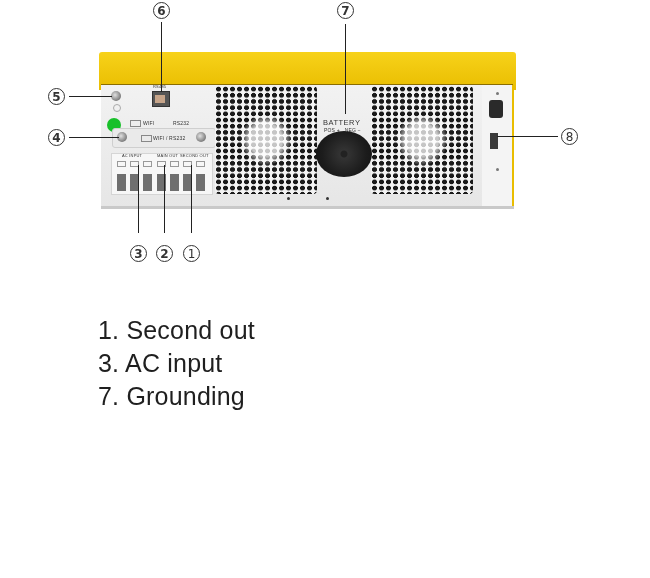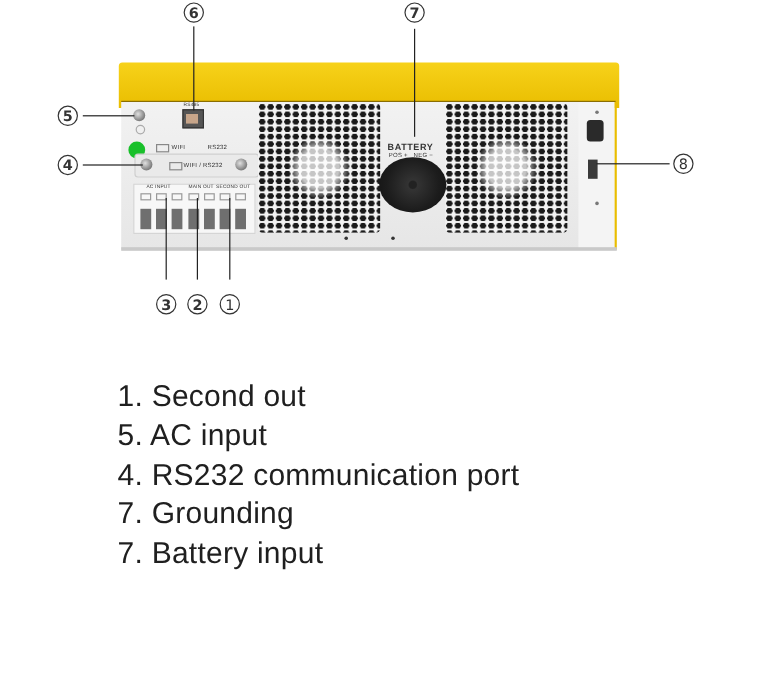--- a/index.html
+++ b/index.html
@@ -18,21 +18,21 @@
     .panel { left: 101px; top: 85px; width: 411px; height: 123px; background: linear-gradient(#f2f2f2, #e6e6e6); border-right: 2px solid #e9bd00; }
     .right-block { left: 482px; top: 85px; width: 30px; height: 123px; background: #f4f4f4; }
     .shadow { left: 101px; top: 206px; width: 413px; height: 3px; background: #c9c9c9; }
     .fan { position: absolute; background-color: #f3f3f3;
       background-image: radial-gradient(circle, #1a1a1a 2.4px, transparent 2.7px);
       background-size: 7px 6.2px; border-radius: 4px; }
     .fan-hub { position: absolute; border-radius: 50%; background: radial-gradient(circle, rgba(255,255,255,0.75) 45%, rgba(255,255,255,0) 72%); }
     .grommet { left: 316px; top: 131px; width: 56px; height: 46px; border-radius: 50%;
       background: radial-gradient(circle at 50% 50%, #222 0 3px, #333 4px, #1c1c1c 60%, #111 100%); }
     .tiny { font-size: 5px; color: #333; letter-spacing: 0.2px; white-space: nowrap; }
-    .battery-label { font-size: 7.5px; font-weight: bold; color: #333; letter-spacing: 0.5px; }
+    .battery-label { font-size: 7.5px; font-weight: normal; color: #333; letter-spacing: 0.5px; }
     .rj45 { left: 152px; top: 91px; width: 16px; height: 14px; background: #555; border: 1px solid #333; }
     .rj45-inner { left: 155px; top: 95px; width: 10px; height: 8px; background: #c7a58a; }
     .green-led { left: 107px; top: 118px; width: 14px; height: 14px; border-radius: 50%; background: #18c02a; }
     .screw { position: absolute; width: 10px; height: 10px; border-radius: 50%; background: radial-gradient(circle at 40% 40%, #e0e0e0, #7c7c7c 70%); }
     .comm-plate { left: 112px; top: 128px; width: 102px; height: 18px; background: #eaeaea; border: 1px solid #cfcfcf; border-radius: 3px; }
     .terminal-block { left: 111px; top: 153px; width: 100px; height: 40px; background: #f7f7f7; border: 1px solid #d5d5d5; }
     .term { position: absolute; width: 9px; height: 17px; background: #6f6f6f; top: 174px; }
     .term-label { position: absolute; top: 161px; width: 9px; height: 6px; border: 1px solid #999; box-sizing: border-box; }
     .pv-conn { left: 489px; top: 100px; width: 14px; height: 18px; background: #2a2a2a; border-radius: 3px; }
     .pv-conn2 { left: 490px; top: 133px; width: 8px; height: 16px; background: #3a3a3a; }
@@ -122,17 +122,15 @@
   <div class="line" style="left:138px;top:165px;width:1px;height:68px;"></div>
   <div class="line" style="left:164px;top:165px;width:1px;height:68px;"></div>
   <div class="line" style="left:191px;top:165px;width:1px;height:68px;"></div>
   <div class="callout" style="left:130px;top:245px;">3</div>
   <div class="callout" style="left:156px;top:245px;">2</div>
   <div class="callout thin" style="left:183px;top:245px;">1</div>
 </div>
 
 <div class="legend">
   <div class="legend-item">1. Second out</div>
-  <div class="legend-item">5. AC input</div>
-  <div class="legend-item">4. RS232 communication port</div>
+  <div class="legend-item">3. AC input</div>
   <div class="legend-item">7. Grounding</div>
-  <div class="legend-item">7. Battery input</div>
 </div>
 
 </body></html>

